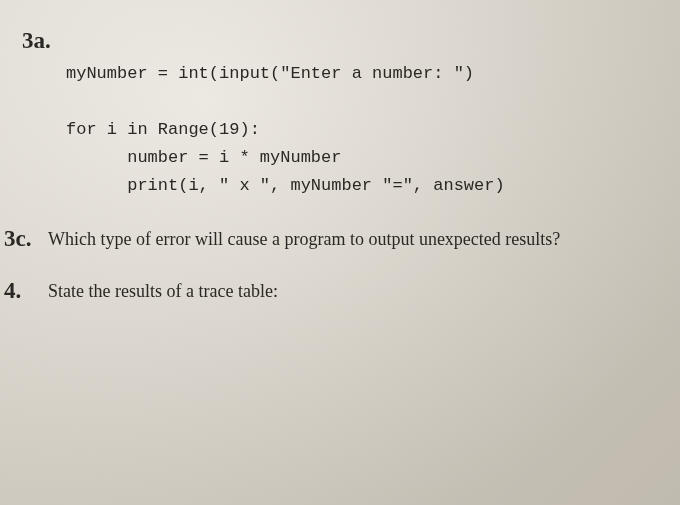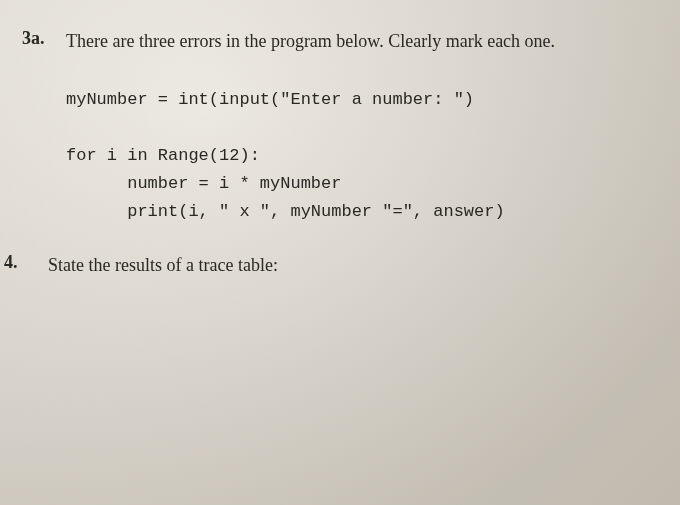--- a/index.html
+++ b/index.html
@@ -32,21 +32,21 @@
   .q {
     display: flex;
     align-items: flex-start;
     margin-bottom: 26px;
     position: relative;
   }
   .qnum {
     width: 44px;
     flex: 0 0 44px;
     font-weight: bold;
-    font-size: 18px;
+    font-size: 23px;
     text-align: left;
     padding-left: 8px;
   }
   .qnum.shift-left { padding-left: 0; }
   .qnum.shift-more { margin-left: -10px; padding-left: 0; }
   .qtext {
     font-size: 18px;
     line-height: 1.45;
     flex: 1;
   }
@@ -62,30 +62,33 @@
   .gap { height: 14px; }
 </style>
 </head>
 <body>
 
 <div class="page">
 
   <div class="q">
     <div class="qnum">3a.</div>
     <div class="qtext">
-      <span>There are three errors in the program below. Clearly mark each one.</span>
       <div class="gap"></div>
       <div class="codeblock"><span>myNumber = int(input("Enter a number: ")</span>
 
-<span>for i in Range(12):</span>
+<span>for i in Range(19):</span>
 <span>      number = i * myNumber</span>
 <span>      print(i, " x ", myNumber "=", answer)</span></div>
     </div>
   </div>
 
 
+  <div class="q">
+    <div class="qnum shift-more">3c.</div>
+    <div class="qtext">Which type of error will cause a program to output unexpected results?</div>
+  </div>
 
   <div class="q">
     <div class="qnum shift-more">4.</div>
     <div class="qtext">State the results of a trace table:</div>
   </div>
 
 </div>
 
 </body></html>

